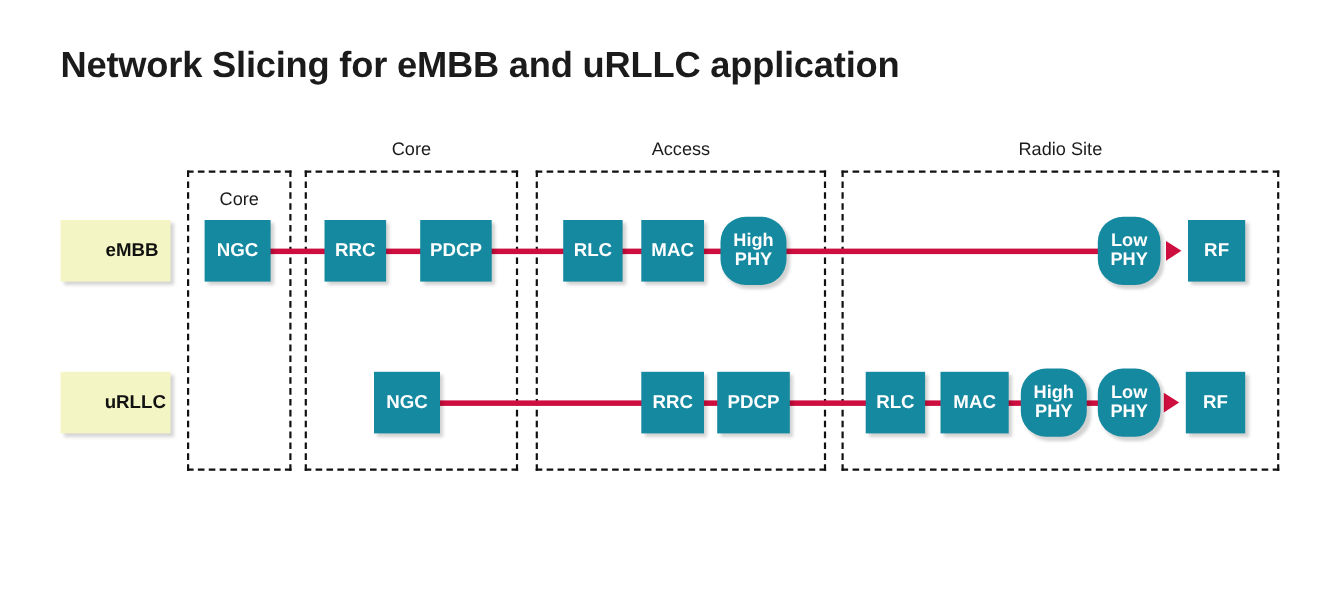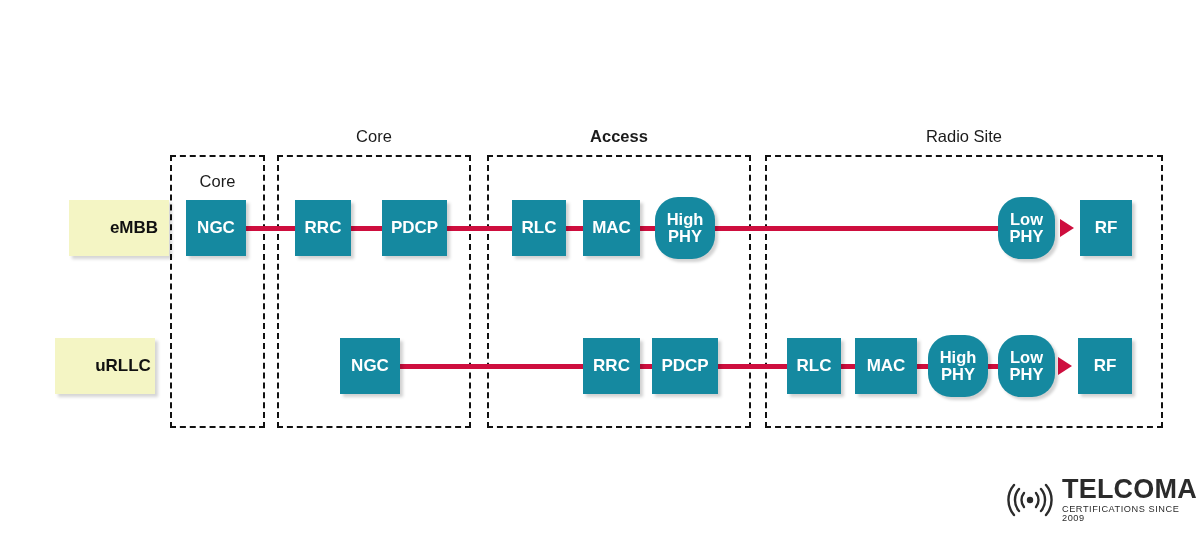--- a/index.html
+++ b/index.html
@@ -125,27 +125,28 @@
     color: #2b2b2b;
     letter-spacing: 0.55px;
     margin-top: 2px;
   }
 </style>
 </head>
 <body>
 
 <div id="canvas">
 
+  <div class="title">Network Slicing for eMBB and uRLLC application</div>
 
   <div id="sections-layer">
       <div class="sec-label" style="left: 170px; top: 127px; width: 95px; margin-top: 45px;">Core</div>
       <div class="sec-box" style="left: 170px; width: 95px;"></div>
       <div class="sec-label" style="left: 277px; top: 127px; width: 194px;">Core</div>
       <div class="sec-box" style="left: 277px; width: 194px;"></div>
-      <div class="sec-label" style="left: 487px; top: 127px; width: 264px; font-weight: bold;">Access</div>
+      <div class="sec-label" style="left: 487px; top: 127px; width: 264px;">Access</div>
       <div class="sec-box" style="left: 487px; width: 264px;"></div>
       <div class="sec-label" style="left: 765px; top: 127px; width: 398px;">Radio Site</div>
       <div class="sec-box" style="left: 765px; width: 398px;"></div>
     </div>
   <div id="links-layer">
       <div class="link" style="left: 240px; top: 226px; width: 60px;"></div>
       <div class="link" style="left: 346px; top: 226px; width: 41px;"></div>
       <div class="link" style="left: 442px; top: 226px; width: 75px;"></div>
       <div class="link" style="left: 560px; top: 226px; width: 28px;"></div>
       <div class="link" style="left: 635px; top: 226px; width: 25px;"></div>
@@ -171,35 +172,18 @@
       <div class="block" style="left: 340px; top: 338px; width: 60px; height: 56px;">NGC</div>
       <div class="block" style="left: 583px; top: 338px; width: 57px; height: 56px;">RRC</div>
       <div class="block" style="left: 652px; top: 338px; width: 66px; height: 56px;">PDCP</div>
       <div class="block" style="left: 787px; top: 338px; width: 54px; height: 56px;">RLC</div>
       <div class="block" style="left: 855px; top: 338px; width: 62px; height: 56px;">MAC</div>
       <div class="block two-line" style="left: 928px; top: 335px; width: 60px; height: 62px;">High<br>PHY</div>
       <div class="block two-line" style="left: 998px; top: 335px; width: 57px; height: 62px;">Low<br>PHY</div>
       <div class="block" style="left: 1078px; top: 338px; width: 54px; height: 56px;">RF</div>
     </div>
   <div id="labels-layer">
-      <div class="slice-label" style="left: 69px; top: 200px; padding-left: 30px;">eMBB</div>
+      <div class="slice-label" style="left: 55px; top: 200px; padding-left: 30px;">eMBB</div>
       <div class="slice-label" style="left: 55px; top: 338px; padding-left: 36px;">uRLLC</div>
     </div>
 
-  <div class="logo">
-    <span>
-      <svg class="logo-icon" viewBox="0 0 50 34" aria-hidden="true">
-        <circle cx="25" cy="17" r="3.2" fill="#2b2b2b"></circle>
-        <path d="M31 10 A11 11 0 0 1 31 24" stroke="#2b2b2b" stroke-width="2.4" fill="none" stroke-linecap="round"></path>
-        <path d="M19 10 A11 11 0 0 0 19 24" stroke="#2b2b2b" stroke-width="2.4" fill="none" stroke-linecap="round"></path>
-        <path d="M36 6 A17 17 0 0 1 36 28" stroke="#2b2b2b" stroke-width="2.4" fill="none" stroke-linecap="round"></path>
-        <path d="M14 6 A17 17 0 0 0 14 28" stroke="#2b2b2b" stroke-width="2.4" fill="none" stroke-linecap="round"></path>
-        <path d="M41 2 A23 23 0 0 1 41 32" stroke="#2b2b2b" stroke-width="2.4" fill="none" stroke-linecap="round"></path>
-        <path d="M9 2 A23 23 0 0 0 9 32" stroke="#2b2b2b" stroke-width="2.4" fill="none" stroke-linecap="round"></path>
-      </svg>
-    </span>
-    <span class="logo-text">
-      <span class="logo-name">TELCOMA</span>
-      <span class="logo-tag">CERTIFICATIONS SINCE 2009</span>
-    </span>
-  </div>
 
 </div>
 
 </body></html>

